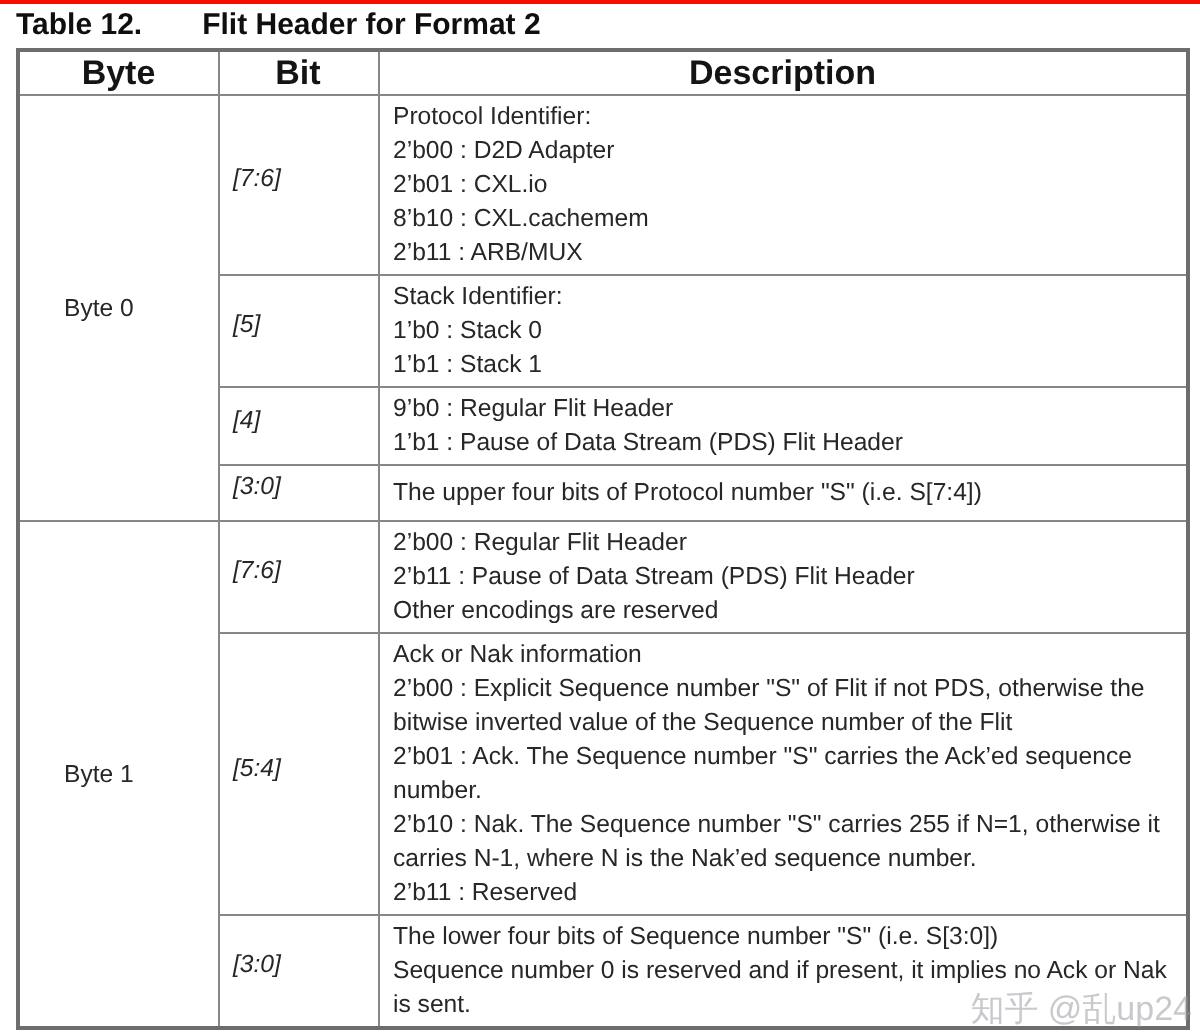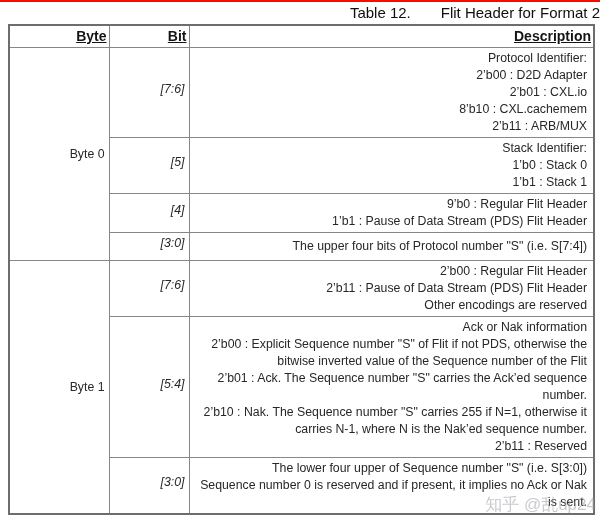--- a/index.html
+++ b/index.html
@@ -11,44 +11,42 @@
     font-family: "Liberation Sans", "DejaVu Sans", sans-serif;
   }
   .top-rule {
     position: absolute; top: 0; left: 0;
     width: 600px; height: 2px;
     background: #f50d00;
   }
   .title-row {
     margin: 5px 0 3px 8px;
     font-size: 15px; line-height: 16px;
-    font-weight: normal; color: #0f0f0f;
+    font-weight: bold; color: #0f0f0f;
     white-space: nowrap;
-    text-align: right;
   }
   .title-caption { margin-left: 30px; }
 
   table.spec {
     border-collapse: collapse;
     table-layout: fixed;
     width: 585px;
     margin-left: 8px;
     border: 2px solid #6d6d6d;
   }
   col.c-byte { width: 100px; }
   col.c-bit  { width: 80px; }
   col.c-desc { width: 405px; }
 
-  th, td { border: 1px solid #878787; text-align: right; }
+  th, td { border: 1px solid #878787; }
   th {
-    font-size: 14px; color: #141414;
-    font-weight: bold; 
+    font-size: 17px; color: #141414;
+    font-weight: bold; text-align: center;
     padding: 3px 2px;
     line-height: 15px;
-    text-decoration: underline;
   }
   td {
     font-size: 12.3px; color: #272727;
     line-height: 17px;
     vertical-align: middle;
   }
   td.byte-cell { padding: 2px 4px 2px 22px; }
   td.bit-cell  { padding: 2px 4px 8px 7px; font-style: italic; }
   td.desc-cell { padding: 2px 6px 2px 7px; }
   .desc-cell p { margin: 0; padding: 0; }
@@ -133,20 +131,20 @@
       <p>Ack or Nak information</p>
       <p>2’b00 : Explicit Sequence number "S" of Flit if not PDS, otherwise the bitwise inverted value of the Sequence number of the Flit</p>
       <p>2’b01 : Ack. The Sequence number "S" carries the Ack’ed sequence number.</p>
       <p>2’b10 : Nak. The Sequence number "S" carries 255 if N=1, otherwise it carries N-1, where N is the Nak’ed sequence number.</p>
       <p>2’b11 : Reserved</p>
     </td>
   </tr>
   <tr>
     <td class="bit-cell">[3:0]</td>
     <td class="desc-cell">
-      <p>The lower four upper of Sequence number "S" (i.e. S[3:0])</p>
+      <p>The lower four bits of Sequence number "S" (i.e. S[3:0])</p>
       <p>Sequence number 0 is reserved and if present, it implies no Ack or Nak is sent.</p>
     </td>
   </tr>
 </tbody>
   </table>
 
 <div class="watermark">知乎 @乱up24</div>
 
 </body></html>

